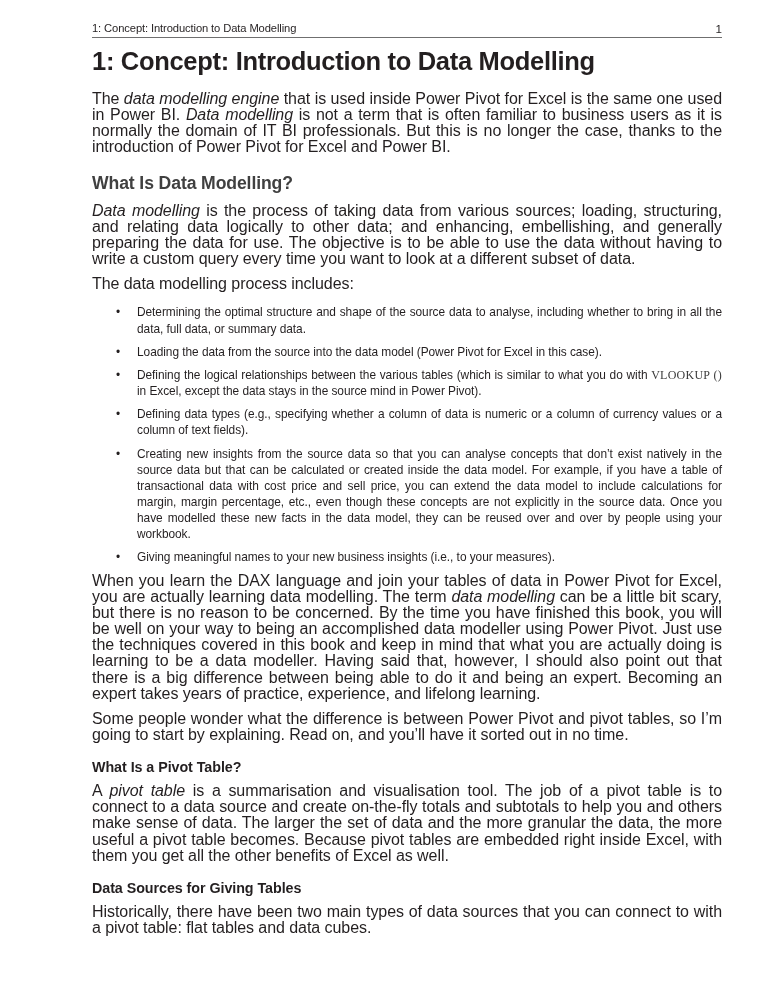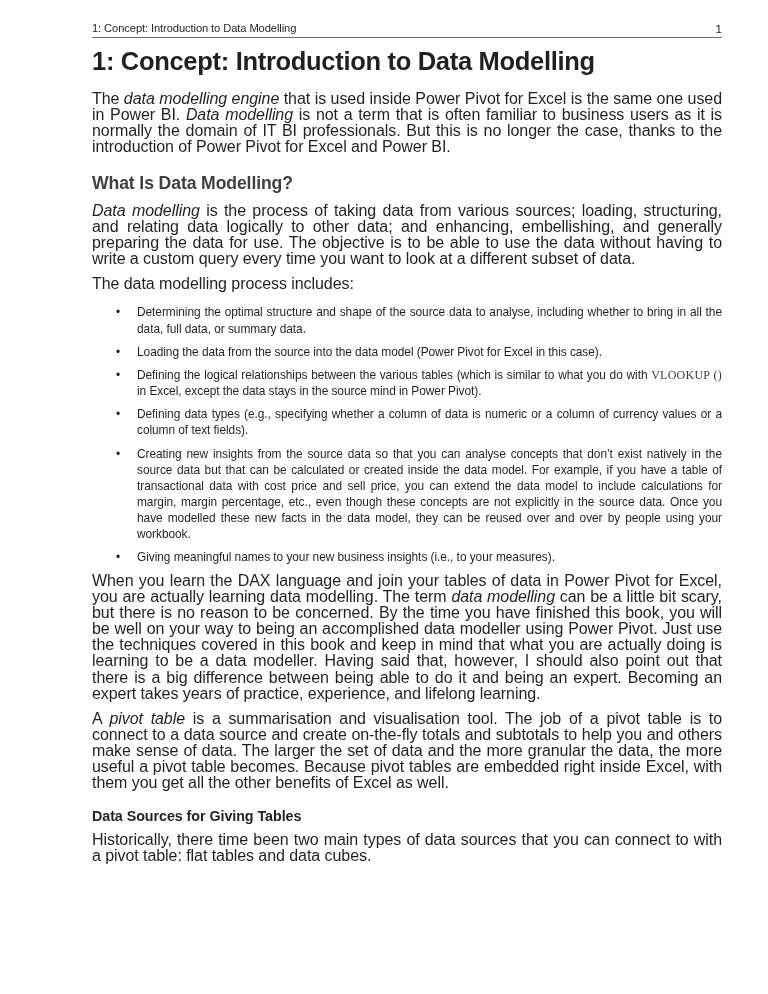--- a/index.html
+++ b/index.html
@@ -182,22 +182,24 @@
       </li>
       <li class="bullet-item">
         <span class="bullet-marker">•</span>
         <span class="bullet-text">Giving meaningful names to your new business insights (i.e., to your measures).</span>
       </li>
     </ul>
 
     <p class="body-para"><span>When you learn the DAX language and join your tables of data in Power Pivot for Excel, you are actually learning data modelling. The term </span><em>data modelling</em><span> can be a little bit scary, but there is no reason to be concerned. By the time you have finished this book, you will be well on your way to being an accomplished data modeller using Power Pivot. Just use the techniques covered in this book and keep in mind that what you are actually doing is learning to be a data modeller. Having said that, however, I should also point out that there is a big difference between being able to do it and being an expert. Becoming an expert takes years of practice, experience, and lifelong learning.</span></p>
 
 
-
+    <p class="body-para">Some people wonder what the difference is between Power Pivot and pivot tables, so I’m going to start by explaining. Read on, and you’ll have it sorted out in no time.</p>
+
+    <h3 class="doc-h3">What Is a Pivot Table?</h3>
 
     <p class="body-para"><span>A </span><em>pivot table</em><span> is a summarisation and visualisation tool. The job of a pivot table is to connect to a data source and create on-the-fly totals and subtotals to help you and others make sense of data. The larger the set of data and the more granular the data, the more useful a pivot table becomes. Because pivot tables are embedded right inside Excel, with them you get all the other benefits of Excel as well.</span></p>
 
     <h3 class="doc-h3">Data Sources for Giving Tables</h3>
 
-    <p class="body-para">Historically, there time been two main types of data sources that you can connect to with a pivot table: flat tables and data cubes.</p>
+    <p class="body-para">Historically, there have been two main types of data sources that you can connect to with a pivot table: flat tables and data cubes.</p>
 
   </div>
 </div>
 
 </body></html>

